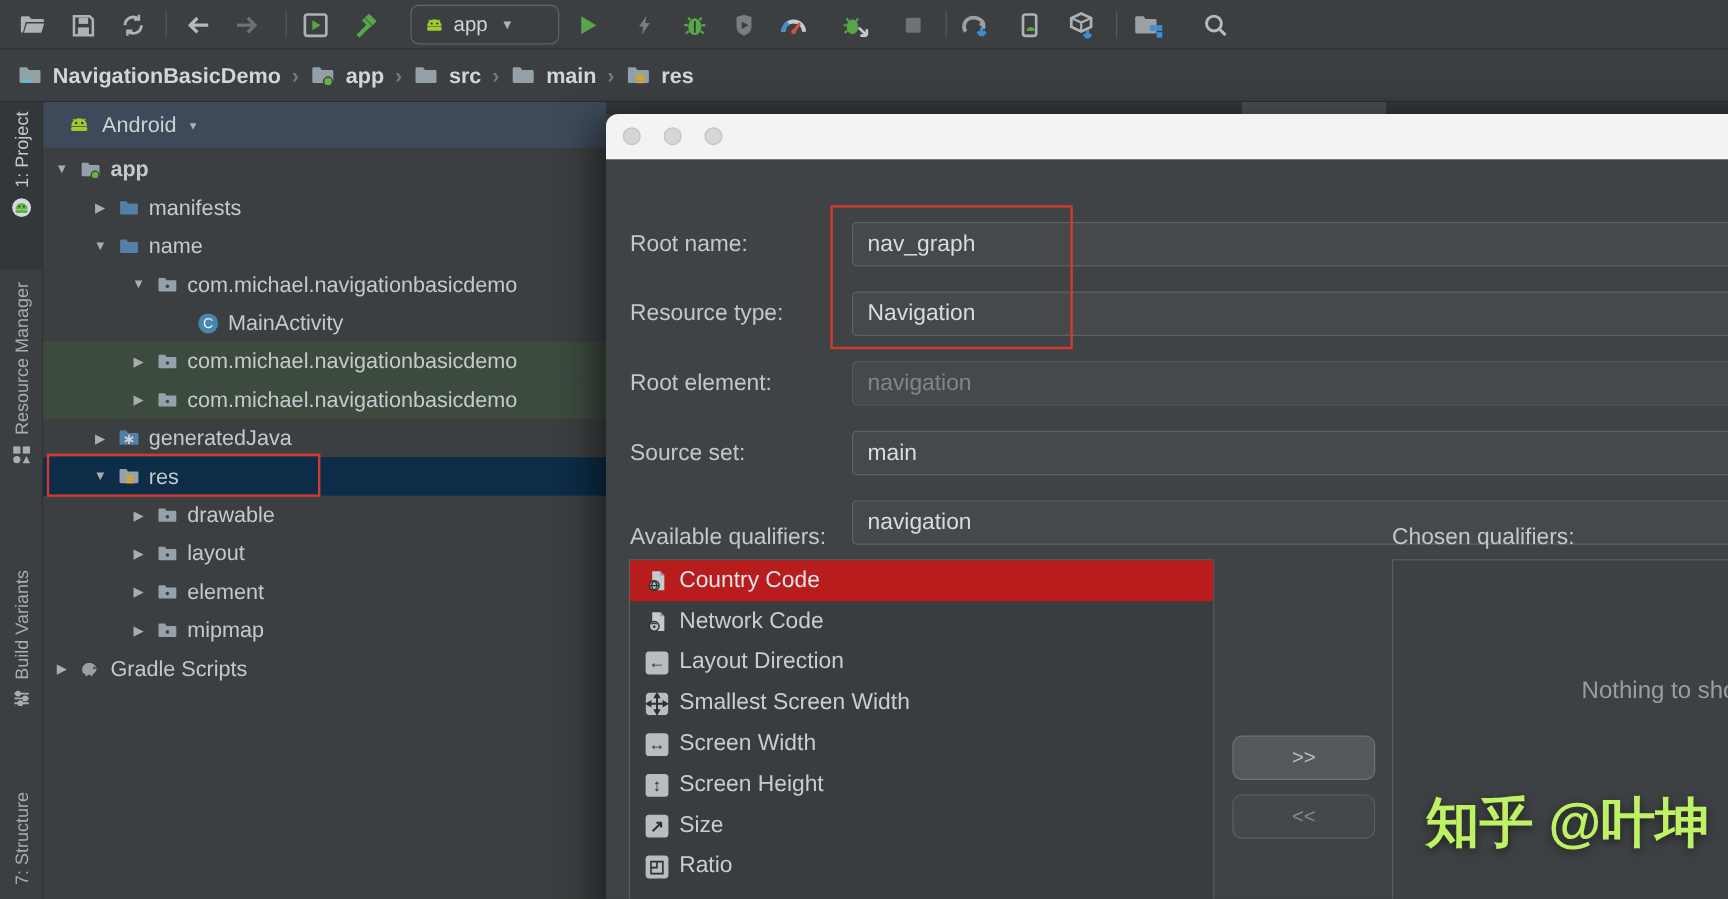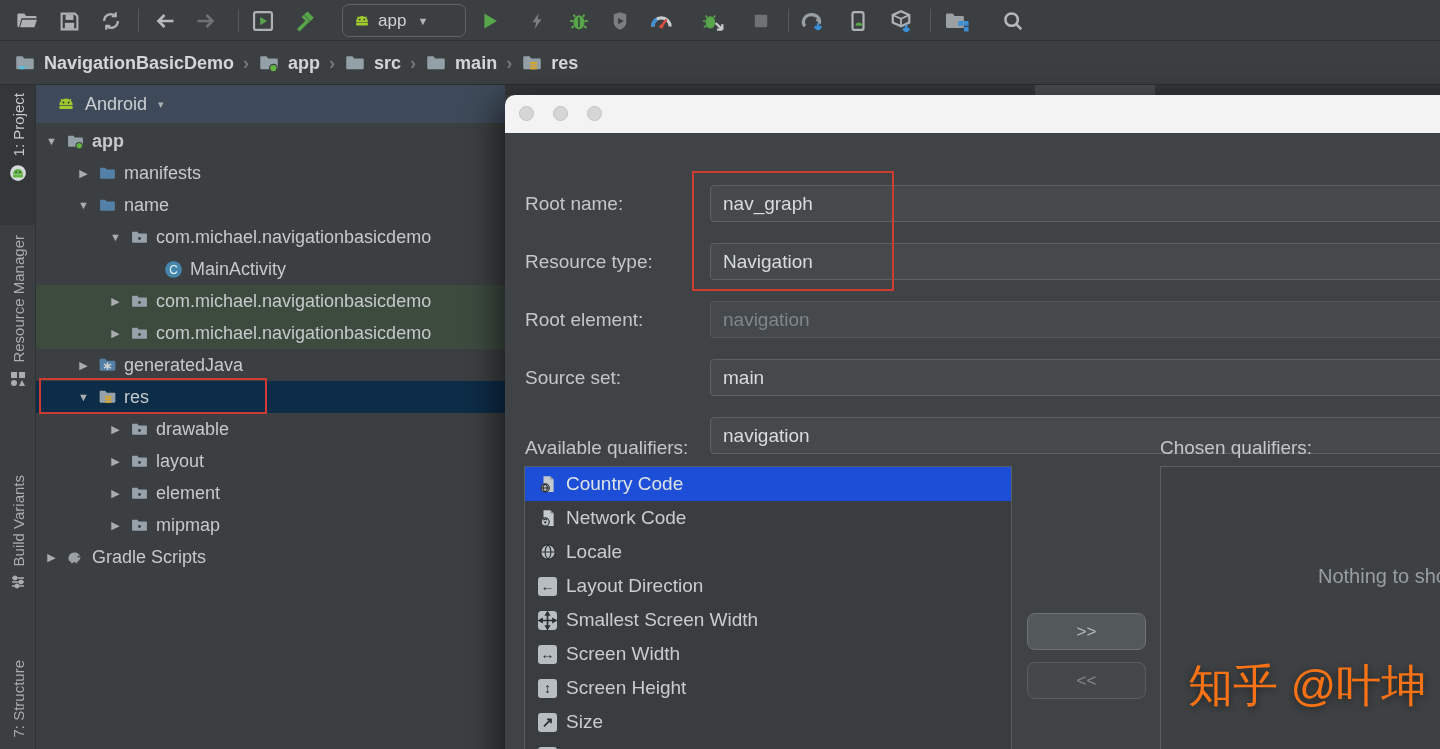--- a/index.html
+++ b/index.html
@@ -70,36 +70,36 @@
   .flabel { position:absolute; left:20px; font-size:19px; color:#c3c7c9; }
   .dfield { position:absolute; left:205px; width:1000px; height:37px; background:#45494b;
             border:1px solid #5e6264; border-radius:4px; color:#d8dcde; font-size:19px;
             padding:0 12px; outline:none; font-family:"Liberation Sans", sans-serif; }
   .dfield.ph { color:#7f868c; border-color:#54585a; }
   .qlabel { position:absolute; top:304px; font-size:19px; color:#c3c7c9; }
   .qlist { position:absolute; left:19px; top:333px; width:488px; height:312px;
            background:#3a3d3f; border:1px solid #5a5e60; }
   .qrow { height:34px; display:flex; align-items:center; gap:9px; padding-left:13px;
           font-size:19px; color:#c9cdd0; white-space:nowrap; }
-  .qrow.sel { background:#1d4ed8; color:#dde3e7; }
+  .qrow.sel { background:#b91c1c; color:#dde3e7; }
   .qicon { width:19px; height:19px; flex:none; display:flex; align-items:center;
            justify-content:center; }
   .qglyph { width:19px; height:19px; background:#b7bdc0; border-radius:3px; color:#2c2f31;
             font-size:14px; line-height:19px; text-align:center; font-weight:bold; }
   .mvbtn { position:absolute; left:522px; width:119px; height:37px; border-radius:8px;
            border:1px solid #6e7274; background:#53585a; color:#b9bdbf; font-size:17px;
            display:flex; align-items:center; justify-content:center; }
   .mvbtn.dis { background:#44484a; border-color:#5b5f61; color:#85898b; }
   .chpanel { position:absolute; left:655px; top:333px; width:520px; height:312px;
              background:#3e4143; border:1px solid #5a5e60; }
   .chpanel .empty { position:absolute; left:157px; top:98px; font-size:20px; color:#989ea2;
                     white-space:nowrap; }
 
   .watermark { position:absolute; left:1188px; top:656px; z-index:40; font-size:45px;
-               font-weight:normal; color:#f97316; white-space:nowrap;
+               font-weight:bold; color:#bef264; white-space:nowrap;
                text-shadow:0 2px 8px rgba(0,0,0,.55); }
   svg { display:block; }
 </style>
 </head>
 <body>
 
 <div class="toolbar">
   <span class="tbi" style="left:14px">
     <svg width="22" height="22" viewBox="0 0 16 16">
         <path d="M1 3.5c0-.6.4-1 1-1h4l1.3 1.8H14c.6 0 1 .4 1 1V6H4L2.2 12.6c-.7 0-1.2-.5-1.2-1.1z" fill="#aeb2b4"></path>
@@ -536,29 +536,20 @@
               <path d="M4 1h6l3 3v11H4z" fill="#c3c9cc"></path>
               <path d="M10 1v3h3" fill="#8f9598"></path>
               <circle cx="5.5" cy="11.5" r="3.6" fill="#b7bdc0" stroke="#2c2f31" stroke-width="1"></circle>
               <circle cx="5.5" cy="11.8" r="1" fill="#2c2f31"></circle>
               <path d="M3.6 10a2.7 2.7 0 0 1 3.8 0" fill="none" stroke="#2c2f31" stroke-width=".9"></path>
             </svg>
           </span>
         <span>Network Code</span>
         </div>
       <div class="qrow">
-        <span class="qicon">
-            <svg width="18" height="18" viewBox="0 0 16 16">
-              <circle cx="8" cy="8" r="6.5" fill="#b7bdc0" stroke="#2c2f31" stroke-width="1.1"></circle>
-              <path d="M1.5 8h13M8 1.5c-3.6 3.8-3.6 9.2 0 13 3.6-3.8 3.6-9.2 0-13z" fill="none" stroke="#2c2f31" stroke-width="1"></path>
-            </svg>
-          </span>
-        <span>Locale</span>
-        </div>
-      <div class="qrow">
         <span class="qglyph">←</span>
         <span>Layout Direction</span>
         </div>
       <div class="qrow">
         <span class="qicon">
             <svg width="19" height="19" viewBox="0 0 16 16">
               <rect width="16" height="16" rx="3" fill="#b7bdc0"></rect>
               <g stroke="#2c2f31" stroke-width="1.4" fill="#2c2f31">
                 <path d="M8 2.5v11M2.5 8h11" fill="none"></path>
                 <path d="M8 1 6.6 3.4h2.8zM8 15l-1.4-2.4h2.8zM1 8l2.4-1.4v2.8zM15 8l-2.4-1.4v2.8z"></path>

